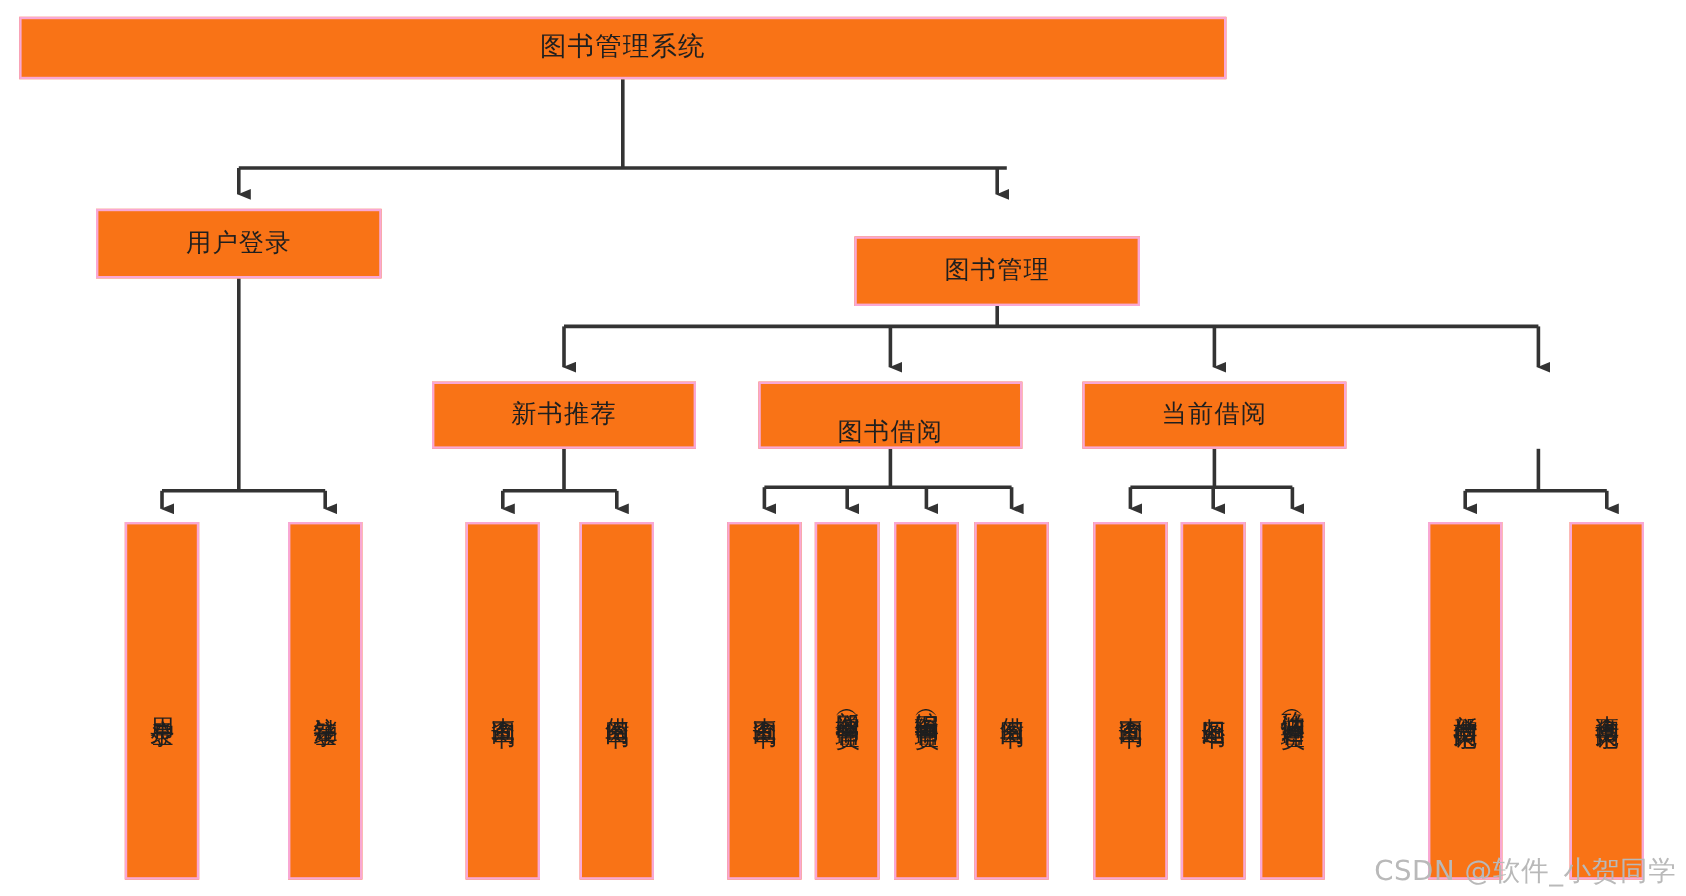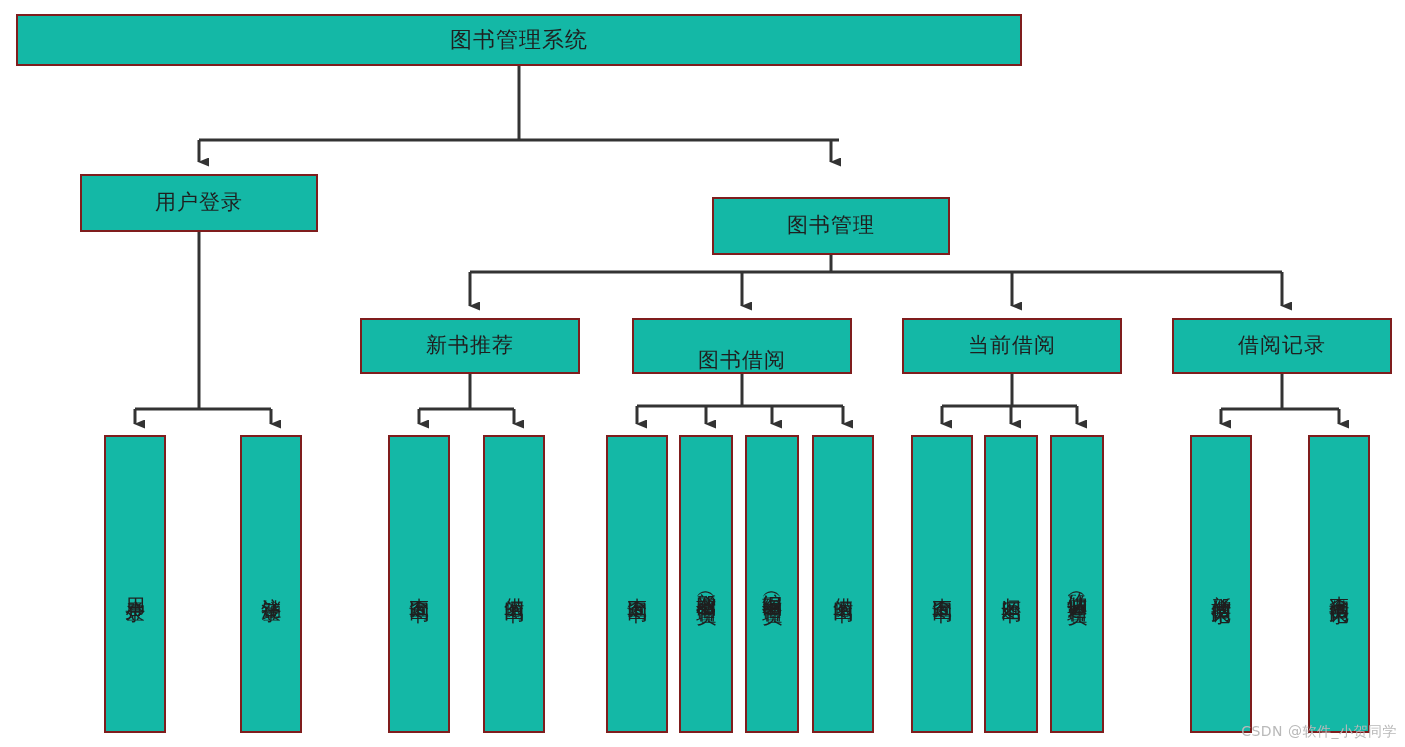--- a/index.html
+++ b/index.html
@@ -21,22 +21,22 @@
   #diagram-svg {
     position: absolute;
     left: 0;
     top: 0;
     width: 1405px;
     height: 747px;
   }
   .node-box {
     position: absolute;
     box-sizing: border-box;
-    border: 2px solid #7f1d1d;
-    background: #14b8a6;
+    border: 2px solid #f9a8d4;
+    background: #f97316;
     display: flex;
     align-items: center;
     justify-content: center;
     color: #1f1f1f;
   }
   .node-label-h {
     font-size: 21px;
     line-height: 1.1;
     letter-spacing: 1px;
     white-space: nowrap;
@@ -56,21 +56,21 @@
     line-height: 1.18;
     letter-spacing: 2px;
     white-space: normal;
     text-align: center;
     max-height: 100%;
   }
   .watermark {
     position: absolute;
     right: 8px;
     bottom: 6px;
-    font-size: 14px;
+    font-size: 23px;
     color: #b9b9b9;
     letter-spacing: 0.5px;
     white-space: nowrap;
     pointer-events: none;
   }
 </style>
 </head>
 <body>
 
 <div id="canvas">
@@ -142,23 +142,20 @@
   </div>
 
   <div class="node-box" style="left:632px; top:318px; width:220px; height:56px;align-items:flex-end;">
     <span class="node-label-h">图书借阅</span>
   </div>
 
   <div class="node-box" style="left:902px; top:318px; width:220px; height:56px;">
     <span class="node-label-h">当前借阅</span>
   </div>
 
-  <div class="node-box" style="left:1172px; top:318px; width:220px; height:56px;">
-    <span class="node-label-h">借阅记录</span>
-  </div>
 
   <div class="node-box leaf" style="left:104px; top:435px; width:62px; height:298px;">
     <span class="node-label-v">用户登录</span>
   </div>
 
   <div class="node-box leaf" style="left:240px; top:435px; width:62px; height:298px;">
     <span class="node-label-v">注销登录</span>
   </div>
 
   <div class="node-box leaf" style="left:388px; top:435px; width:62px; height:298px;">

